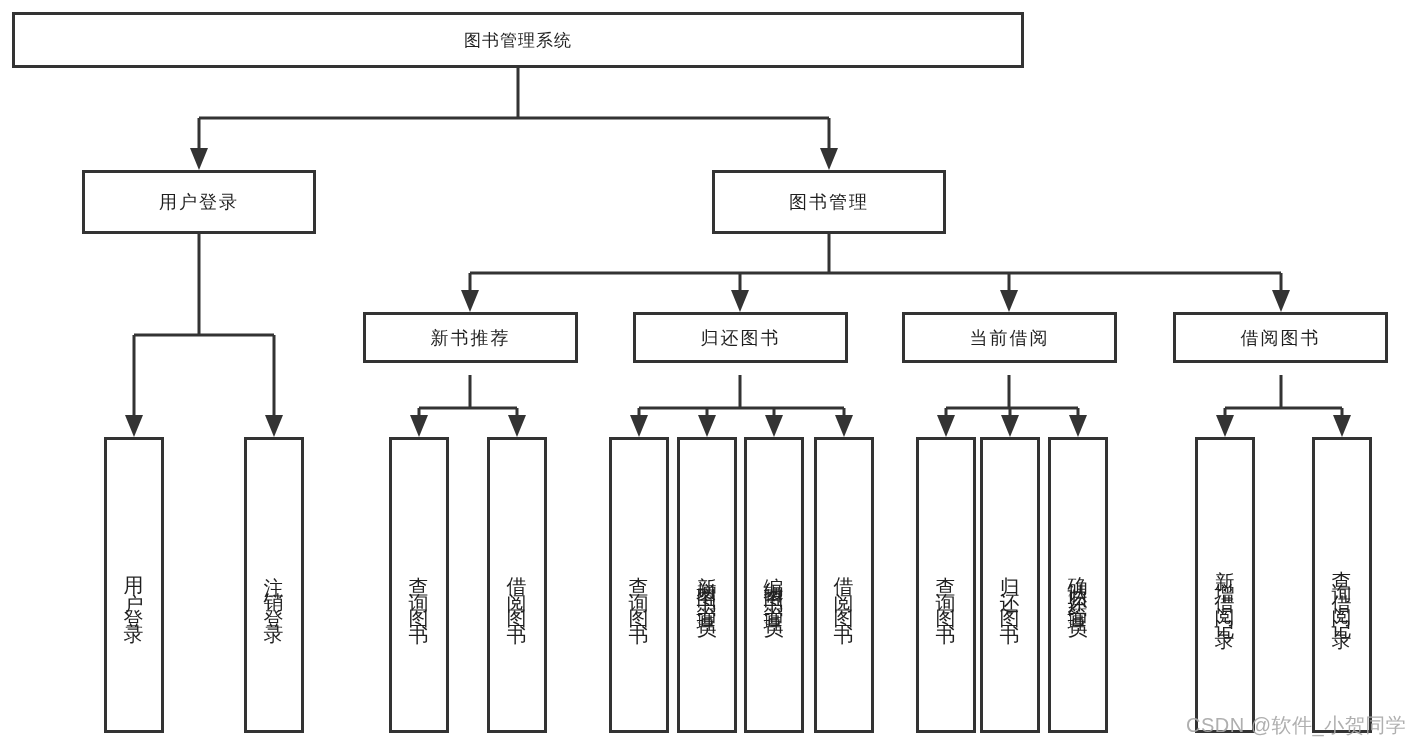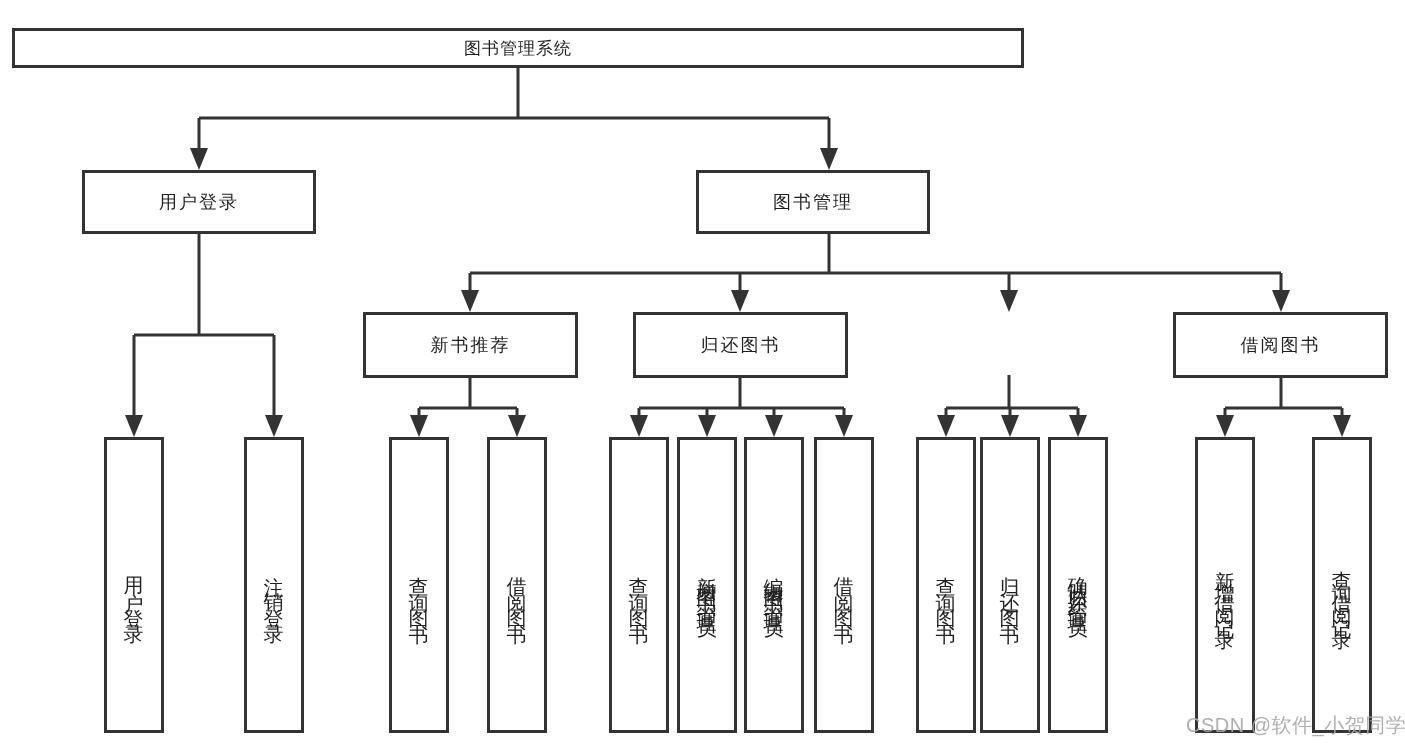--- a/index.html
+++ b/index.html
@@ -31,25 +31,25 @@
     align-items: center;
     justify-content: center;
     color: #1f1f1f;
   }
   .h-label {
     font-size: 18px;
     letter-spacing: 2px;
     white-space: nowrap;
   }
   .root-box {
-    left: 12px; top: 28px; width: 1012px; height: 40px;
+    left: 12px; top: 12px; width: 1012px; height: 56px;
   }
   .root-box .h-label { font-size: 17px; letter-spacing: 1px; }
   .lvl2 { height: 64px; top: 170px; width: 234px; }
-  .lvl3 { height: 66px; top: 312px; width: 215px; }
+  .lvl3 { height: 51px; top: 312px; width: 215px; }
   .leaf {
     top: 437px; width: 60px; height: 296px;
   }
   .v-label {
     writing-mode: vertical-rl;
     text-orientation: mixed;
     font-size: 20px;
     line-height: 1;
     white-space: nowrap;
   }
@@ -130,30 +130,33 @@
     </g>
   </svg>
 
   <div class="box root-box">
     <span class="h-label">图书管理系统</span>
   </div>
 
   <div class="box lvl2" style="left:82px">
     <span class="h-label">用户登录</span>
   </div>
-  <div class="box lvl2" style="left:696px">
+  <div class="box lvl2" style="left:712px">
     <span class="h-label">图书管理</span>
   </div>
 
   <div class="box lvl3" style="left:363px">
     <span class="h-label">新书推荐</span>
   </div>
   <div class="box lvl3" style="left:633px">
     <span class="h-label">归还图书</span>
   </div>
+  <div class="box lvl3" style="left:902px">
+    <span class="h-label">当前借阅</span>
+  </div>
   <div class="box lvl3" style="left:1173px">
     <span class="h-label">借阅图书</span>
   </div>
 
   <div class="box leaf" style="left:104px">
     <span class="v-label sp-s">用户登录</span>
   </div>
   <div class="box leaf" style="left:244px">
     <span class="v-label sp-s">注销登录</span>
   </div>

